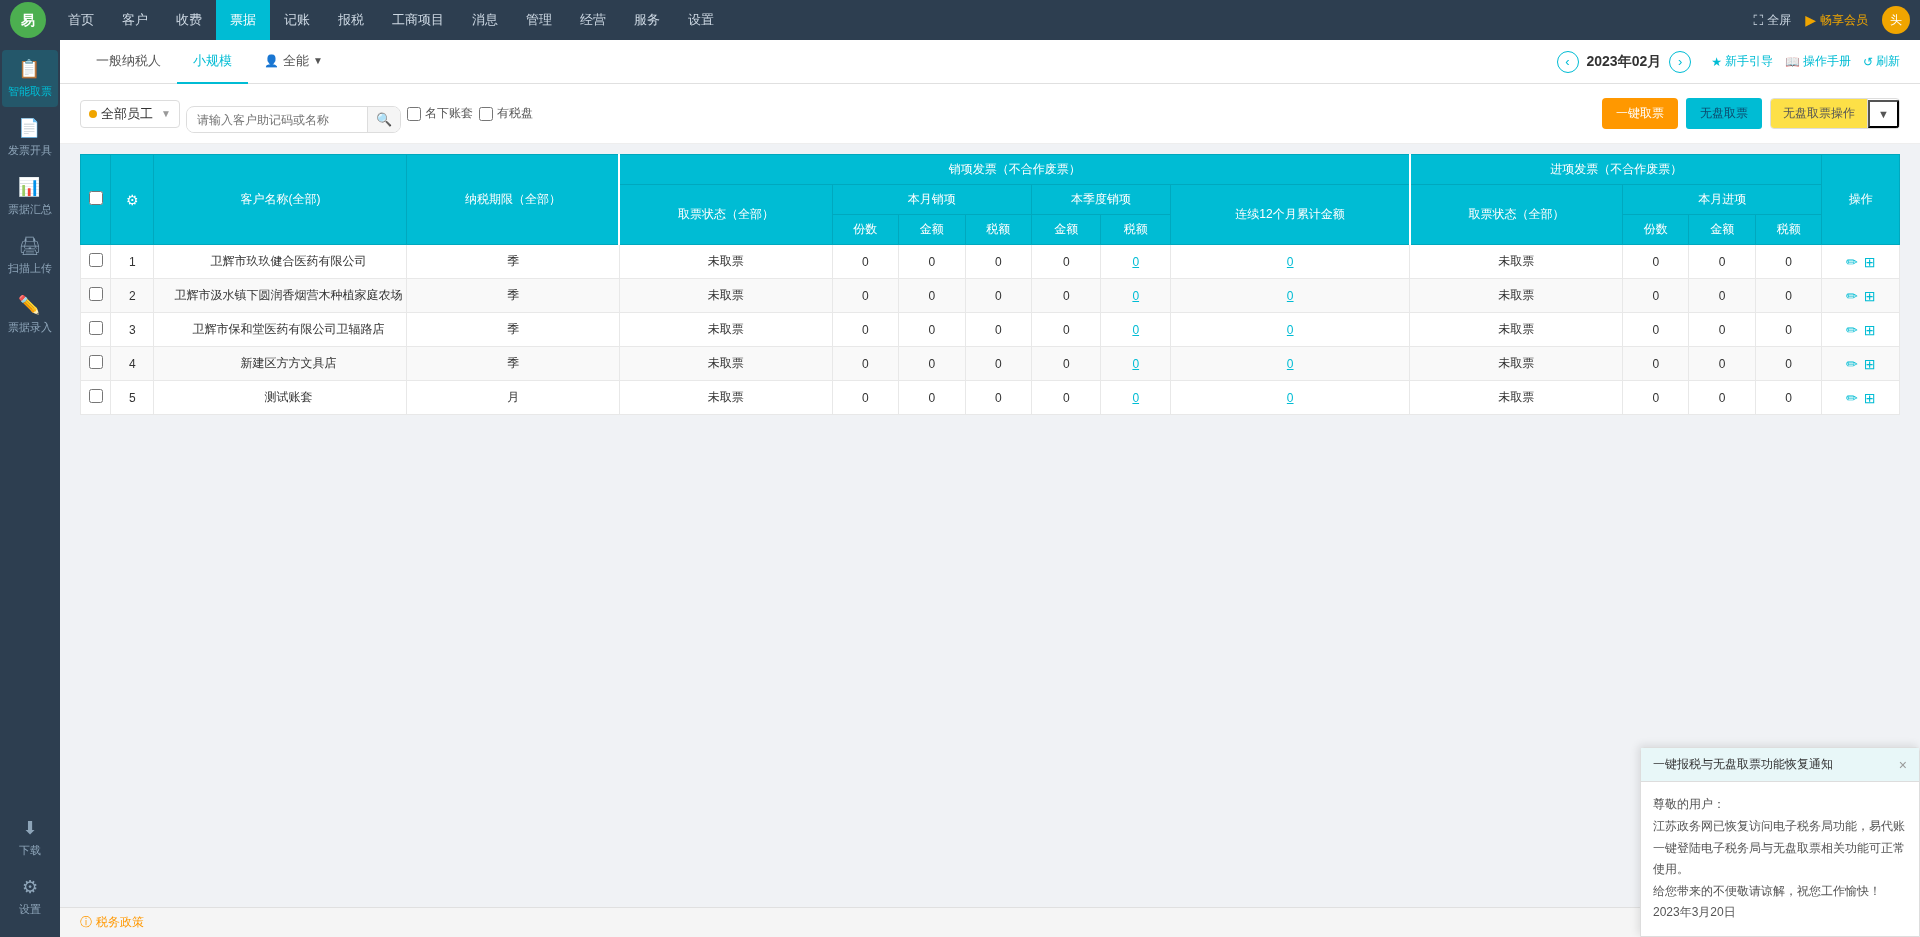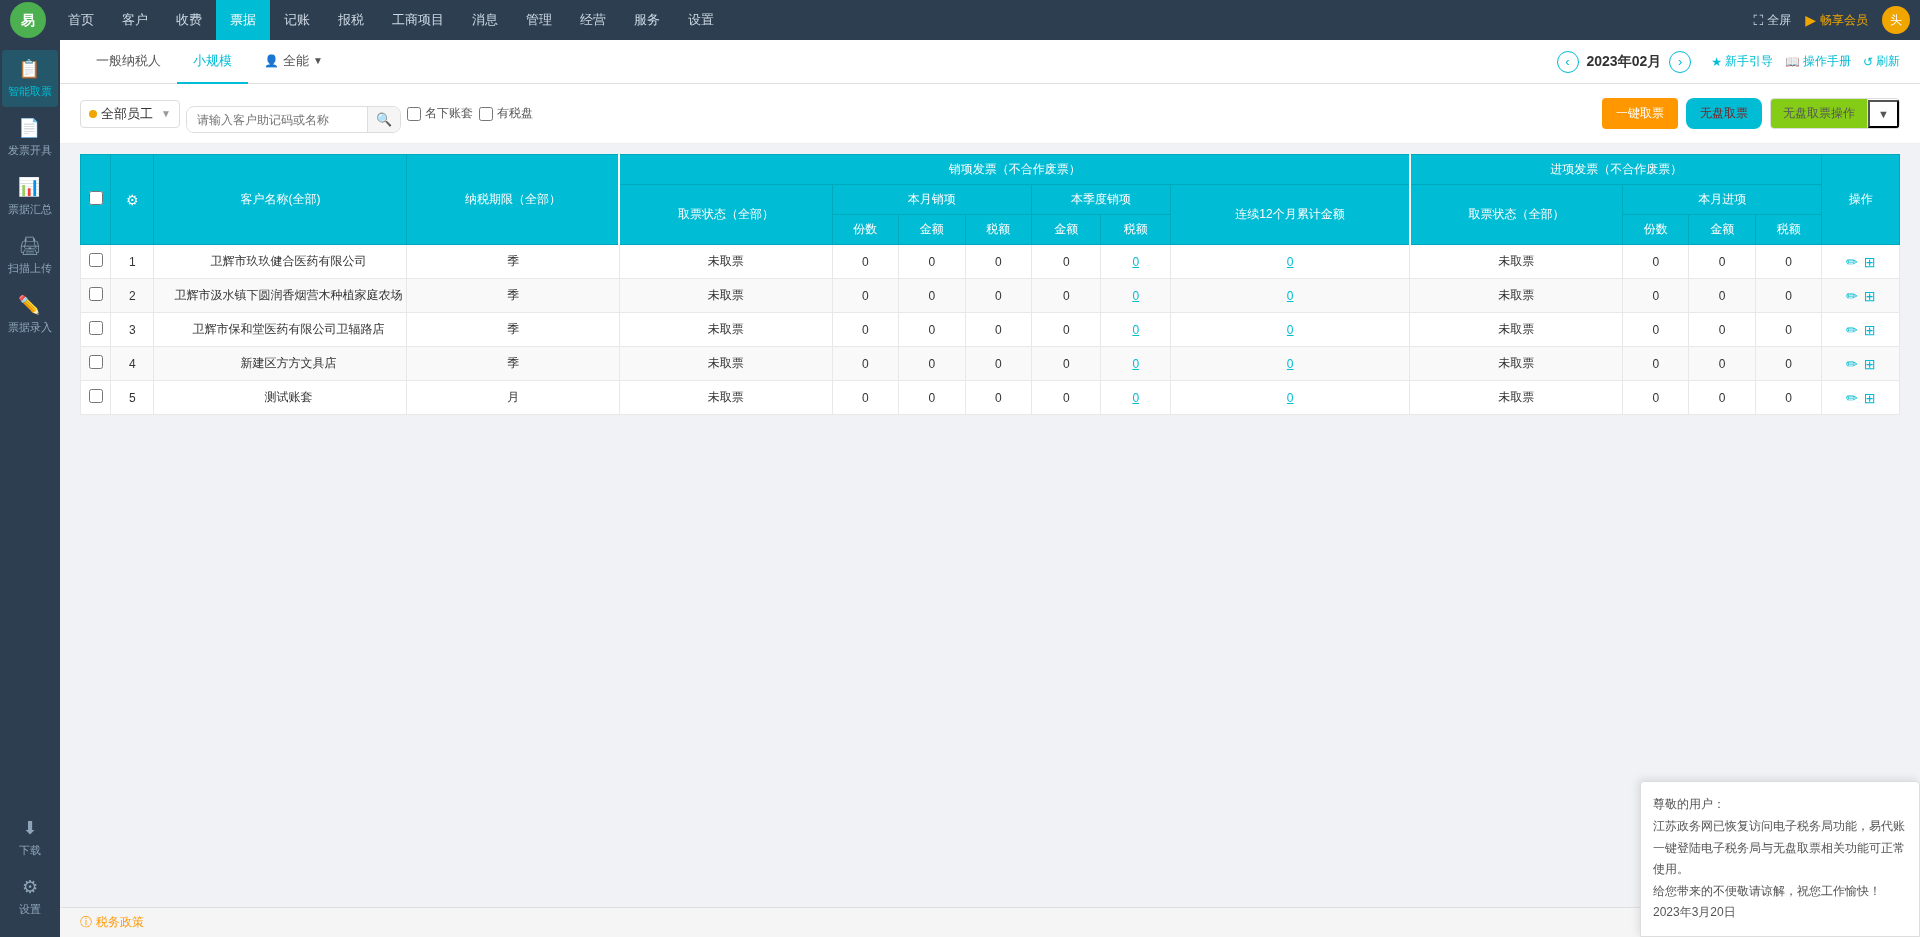--- a/index.html
+++ b/index.html
@@ -83,26 +83,26 @@
     .search-box input {
       border: none; outline: none; padding: 5px 10px; font-size: 12px; width: 180px; color: #999;
     }
     .search-box .search-btn {
       background: #f5f5f5; border-left: 1px solid #ddd; padding: 5px 8px; cursor: pointer; color: #666;
     }
     .checkbox-label { display: flex; align-items: center; gap: 4px; cursor: pointer; color: #555; font-size: 12px; }
     .checkbox-label input { width: 14px; height: 14px; }
     .toolbar-right { margin-left: auto; display: flex; gap: 8px; }
     .btn-primary { background: #ff9800; color: #fff; border: none; border-radius: 4px; padding: 6px 14px; cursor: pointer; font-size: 12px; }
-    .btn-default { background: #00bcd4; color: #7f1d1d; border: none; border-radius: 8px; padding: 6px 14px; cursor: pointer; font-size: 12px; }
+    .btn-default { background: #00bcd4; color: #0c4a6e; border: none; border-radius: 3px; padding: 6px 14px; cursor: pointer; font-size: 12px; }
     .btn-split {
       display: flex; align-items: center; border: 1px solid #ddd; border-radius: 4px; overflow: hidden;
     }
     .btn-split .btn-split-main {
-      padding: 6px 12px; background: #84cc16; color: #555; font-size: 12px; cursor: pointer; border: none; border-right: 1px solid #ddd;
+      padding: 6px 12px; background: #fde047; color: #555; font-size: 12px; cursor: pointer; border: none; border-right: 1px solid #ddd;
     }
     .btn-split .btn-split-arrow {
       padding: 6px 8px; background: #fff; color: #555; cursor: pointer; font-size: 11px;
     }
 
     
     .table-container { padding: 10px 20px; }
     table { width: 100%; border-collapse: collapse; background: #fff; }
     th {
       background: #00bcd4; color: #fff; text-align: center; padding: 6px 4px;
@@ -482,19 +482,23 @@
 </div>
 
 <div class="bottom-bar">
   <span class="bottom-link">
     <span>ⓘ</span>
     <span>税务政策</span>
   </span>
 </div>
 
 <div class="notification-panel">
+  <div class="notif-header">
+    <span>一键报税与无盘取票功能恢复通知</span>
+    <span class="notif-close">×</span>
+  </div>
   <div class="notif-body">
     <div>尊敬的用户：</div>
     <div>江苏政务网已恢复访问电子税务局功能，易代账一键登陆电子税务局与无盘取票相关功能可正常使用。</div>
     <div>给您带来的不便敬请谅解，祝您工作愉快！</div>
     <div>2023年3月20日</div>
   </div>
 </div>
 
 </body></html>

